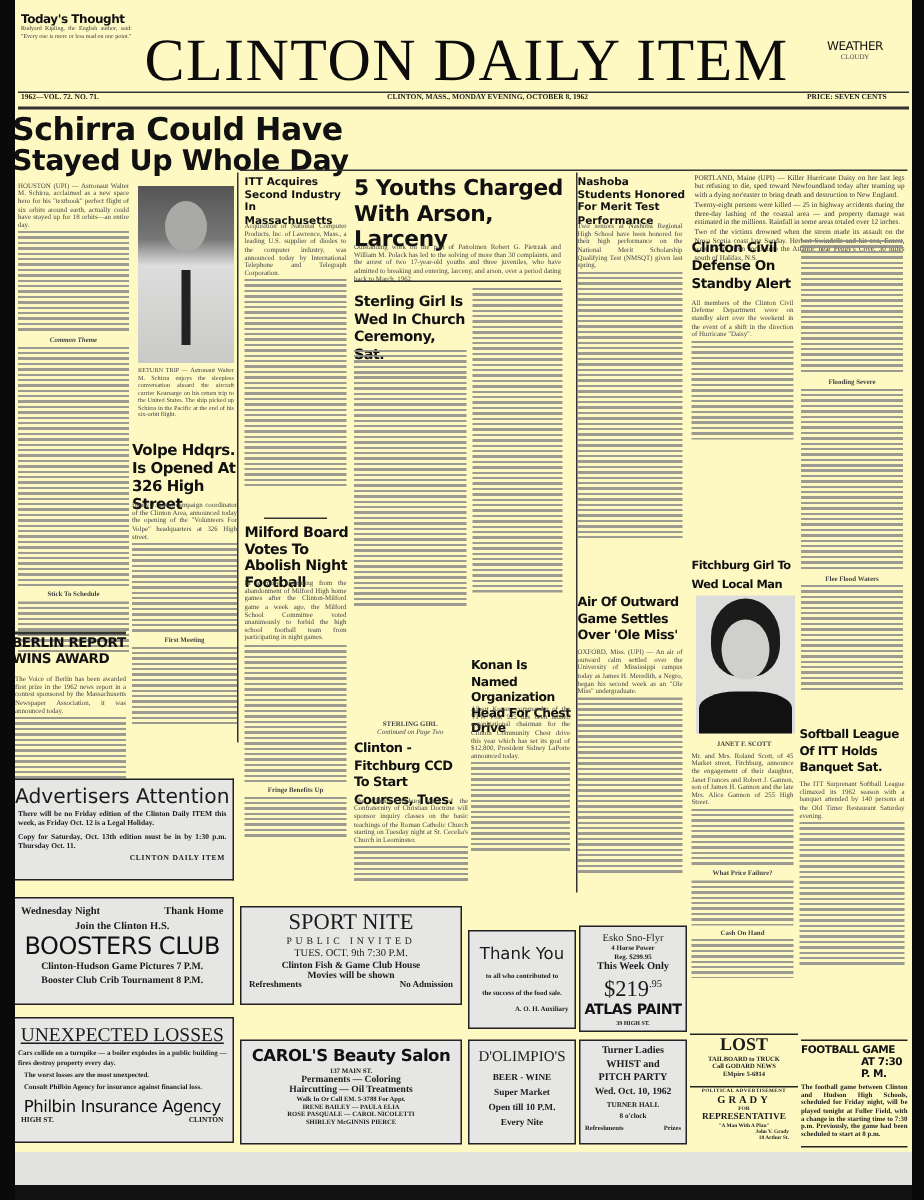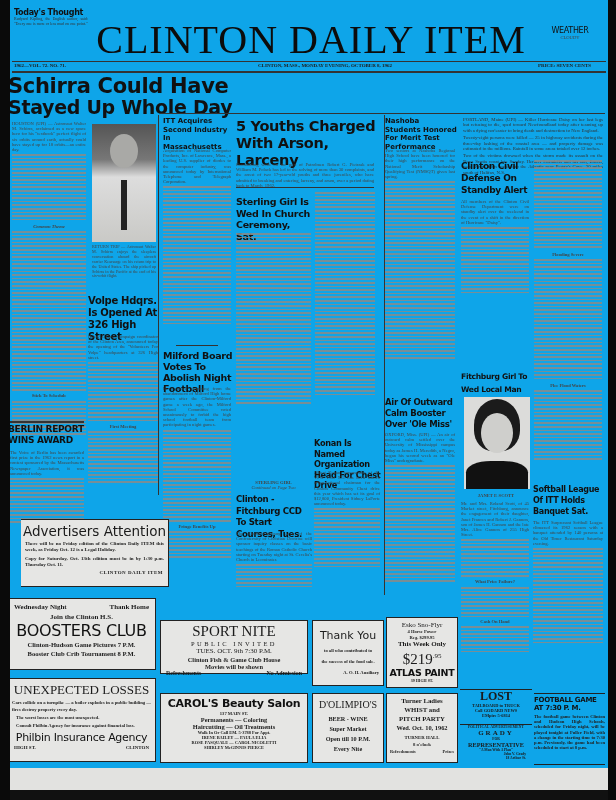--- a/index.html
+++ b/index.html
@@ -1,17 +1,17 @@
 <!DOCTYPE html>
 <html><head>
 <meta charset="utf-8">
 <style>
   html,body{margin:0;padding:0;background:#111;}
   body{width:616px;height:800px;position:relative;overflow:hidden;font-family:"Liberation Serif",serif;color:#1b1b1b;}
-  .page{position:absolute;left:8px;top:0;width:600px;height:790px;background:#0ea5e9;overflow:hidden;}
+  .page{position:absolute;left:8px;top:0;width:600px;height:790px;background:#fef9c3;overflow:hidden;}
   .abs{position:absolute;}
   .txt{font-family:"Liberation Serif",serif;font-size:4.6px;line-height:5.2px;color:#444;text-align:justify;}
   .txt p{margin:0 0 2px 0;}
   .filler{background:repeating-linear-gradient(to bottom,#8a8a88 0,#8a8a88 1.6px,transparent 1.6px,transparent 3.6px);opacity:.85;}
   .hl{font-family:"DejaVu Sans",sans-serif;font-weight:bold;color:#111;letter-spacing:-.3px;}
   .sub{font-family:"DejaVu Sans",sans-serif;font-weight:bold;color:#111;font-size:7px;line-height:8.5px;}
   .rule{background:#333;}
   .box{border:1.5px solid #222;box-sizing:border-box;background:#e6e6e4;}
   .c{text-align:center;}
   .photo{background:linear-gradient(180deg,#555 0%,#777 30%,#ddd 45%,#c9c9c6 100%);}
@@ -111,21 +111,21 @@
     <div class="filler" style="height:24px;"></div>
   </div>
 
   <div class="abs rule" style="left:376px;top:115px;width:1px;height:480px;"></div>
   <div class="abs sub" style="left:377px;top:117px;width:72px;">Nashoba Students Honored For Merit Test Performance</div>
   <div class="abs txt" style="left:377px;top:148px;width:70px;">
     <p>Two seniors at Nashoba Regional High School have been honored for their high performance on the National Merit Scholarship Qualifying Test (NMSQT) given last spring.</p>
     <div class="filler" style="height:178px;"></div>
   </div>
 
-  <div class="abs hl" style="left:377px;top:397px;width:72px;font-size:8.5px;line-height:11px;">Air Of Outward Calm Booster Over 'Ole Miss'</div>
+  <div class="abs hl" style="left:377px;top:397px;width:72px;font-size:8.5px;line-height:11px;">Air Of Outward Game Settles Over 'Ole Miss'</div>
   <div class="abs txt" style="left:377px;top:432px;width:70px;">
     <p>OXFORD, Miss. (UPI) — An air of outward calm settled over the University of Mississippi campus today as James H. Meredith, a Negro, began his second week as an "Ole Miss" undergraduate.</p>
     <div class="filler" style="height:118px;"></div>
   </div>
 
   <div class="abs txt" style="left:455px;top:117px;width:140px;font-size:4.8px;line-height:5.4px;color:#333;">
     <p>PORTLAND, Maine (UPI) — Killer Hurricane Daisy on her last legs but refusing to die, sped toward Newfoundland today after teaming up with a dying nor'easter to bring death and destruction to New England.</p>
     <p>Twenty-eight persons were killed — 25 in highway accidents during the three-day lashing of the coastal area — and property damage was estimated in the millions. Rainfall in some areas totaled over 12 inches.</p>
     <p>Two of the victims drowned when the storm made its assault on the Nova Scotia coast late Sunday. Herbert Swindells and his son, Ernest, were swept from rocks into the Atlantic near Peggy's Cove, 30 miles south of Halifax, N.S.</p>
   </div>
@@ -159,51 +159,51 @@
     <div style="font-weight:bold;text-align:center;margin:2px 0;">Cash On Hand</div>
     <div class="filler" style="height:26px;"></div>
   </div>
 
   <div class="abs hl" style="left:525px;top:484px;width:72px;font-size:8px;line-height:11px;">Softball League Of ITT Holds Banquet Sat.</div>
   <div class="abs txt" style="left:525px;top:520px;width:70px;">
     <p>The ITT Surprenant Softball League climaxed its 1962 season with a banquet attended by 140 persons at the Old Timer Restaurant Saturday evening.</p>
     <div class="filler" style="height:96px;"></div>
   </div>
 
-  <div class="abs box" style="left:0;top:519px;width:148px;height:68px;border-left:none;margin-left:13px;">
+  <div class="abs box" style="left:0;top:519px;width:148px;height:68px;border-left:none;">
     <div class="c" style="font-family:'DejaVu Sans',sans-serif;font-size:13.5px;margin-top:3px;">Advertisers Attention</div>
     <div class="txt" style="font-weight:bold;font-size:5px;line-height:6.4px;color:#222;margin:2px 4px;">There will be no Friday edition of the Clinton Daily ITEM this week, as Friday Oct. 12 is a Legal Holiday.</div>
     <div class="txt" style="font-weight:bold;font-size:5px;line-height:6.4px;color:#222;margin:1px 4px;">Copy for Saturday, Oct. 13th edition must be in by 1:30 p.m. Thursday Oct. 11.</div>
     <div style="text-align:right;font-weight:bold;font-size:5px;margin-right:5px;letter-spacing:.5px;">CLINTON DAILY ITEM</div>
   </div>
 
   <div class="abs box" style="left:0;top:598px;width:148px;height:72px;border-left:none;">
     <div style="display:flex;justify-content:space-between;margin:4px 6px 0 6px;font-weight:bold;font-size:7px;">
       <span>Wednesday Night</span>
       <span>Thank Home</span>
     </div>
     <div class="c" style="font-weight:bold;font-size:7px;margin-top:2px;">Join the Clinton H.S.</div>
     <div class="c hl" style="font-size:16px;line-height:20px;font-weight:normal;">BOOSTERS CLUB</div>
     <div class="c" style="font-weight:bold;font-size:6.6px;">Clinton-Hudson Game Pictures 7 P.M.</div>
     <div class="c" style="font-weight:bold;font-size:6.6px;margin-top:2px;">Booster Club Crib Tournament 8 P.M.</div>
   </div>
 
   <div class="abs box" style="left:0;top:678px;width:148px;height:84px;border-left:none;">
-    <div class="c" style="font-size:13px;margin-top:3px;">UNEXPECTED LOSSES</div>
+    <div class="c" style="font-size:13px;margin-top:3px;text-decoration:underline;">UNEXPECTED LOSSES</div>
     <div class="txt" style="font-weight:bold;font-size:4.7px;line-height:7px;color:#222;margin:1px 4px;">Cars collide on a turnpike — a boiler explodes in a public building — fires destroy property every day.</div>
     <div class="txt" style="font-weight:bold;font-size:4.7px;color:#222;margin:2px 8px;">The worst losses are the most unexpected.</div>
     <div class="txt" style="font-weight:bold;font-size:4.7px;line-height:7px;color:#222;margin:2px 8px;">Consult Philbin Agency for insurance against financial loss.</div>
     <div class="c hl" style="font-size:11px;font-weight:normal;line-height:13px;">Philbin Insurance Agency</div>
     <div style="display:flex;justify-content:space-between;margin:1px 6px;font-weight:bold;font-size:5px;">
       <span>HIGH ST.</span>
       <span>CLINTON</span>
     </div>
   </div>
 
-  <div class="abs box" style="left:152px;top:620px;width:148px;height:54px;">
+  <div class="abs box" style="left:152px;top:604px;width:148px;height:66px;">
     <div class="c" style="font-size:15px;line-height:17px;margin-top:2px;">SPORT NITE</div>
     <div class="c" style="font-size:6.5px;letter-spacing:2.5px;">PUBLIC INVITED</div>
     <div class="c" style="font-size:7px;">TUES. OCT. 9th 7:30 P.M.</div>
     <div class="c" style="font-size:6.4px;font-weight:bold;margin-top:1px;">Clinton Fish &amp; Game Club House</div>
     <div class="c" style="font-size:6.4px;font-weight:bold;">Movies will be shown</div>
     <div style="display:flex;justify-content:space-between;margin:0 5px;font-weight:bold;font-size:6px;">
       <span>Refreshments</span>
       <span>No Admission</span>
     </div>
   </div>
@@ -270,21 +270,21 @@
   </div>
   <div class="abs" style="left:452px;top:689px;width:72px;height:34px;border-top:1px solid #222;">
     <div class="c" style="font-size:12px;line-height:13px;font-weight:bold;">LOST</div>
     <div class="c" style="font-size:4.4px;font-weight:bold;">TAILBOARD to TRUCK</div>
     <div class="c" style="font-size:4.4px;font-weight:bold;">Call GODARD NEWS</div>
     <div class="c" style="font-size:4.4px;font-weight:bold;">EMpire 5-6814</div>
   </div>
 
   <div class="abs" style="left:526px;top:693px;width:71px;height:70px;border-top:1.5px solid #222;border-bottom:1.5px solid #222;">
     <div class="hl" style="font-size:7px;margin-top:2px;">FOOTBALL GAME</div>
-    <div class="hl" style="font-size:7px;">AT 7:30 P. M.</div>
+    <div class="hl" style="font-size:7px;margin-left:40px;">AT 7:30 P. M.</div>
     <div class="txt" style="font-weight:bold;color:#222;margin-top:2px;">The football game between Clinton and Hudson High Schools, scheduled for Friday night, will be played tonight at Fuller Field, with a change in the starting time to 7:30 p.m. Previously, the game had been scheduled to start at 8 p.m.</div>
   </div>
 
   <div class="abs" style="left:0;top:768px;width:600px;height:22px;background:#e2e2e0;"></div>
 </div>
 
 <div class="abs" style="left:0;top:0;width:10px;height:800px;background:#0a0a0a;"></div>
 <div class="abs" style="left:608px;top:0;width:8px;height:800px;background:#0a0a0a;"></div>
 
 </body></html>

